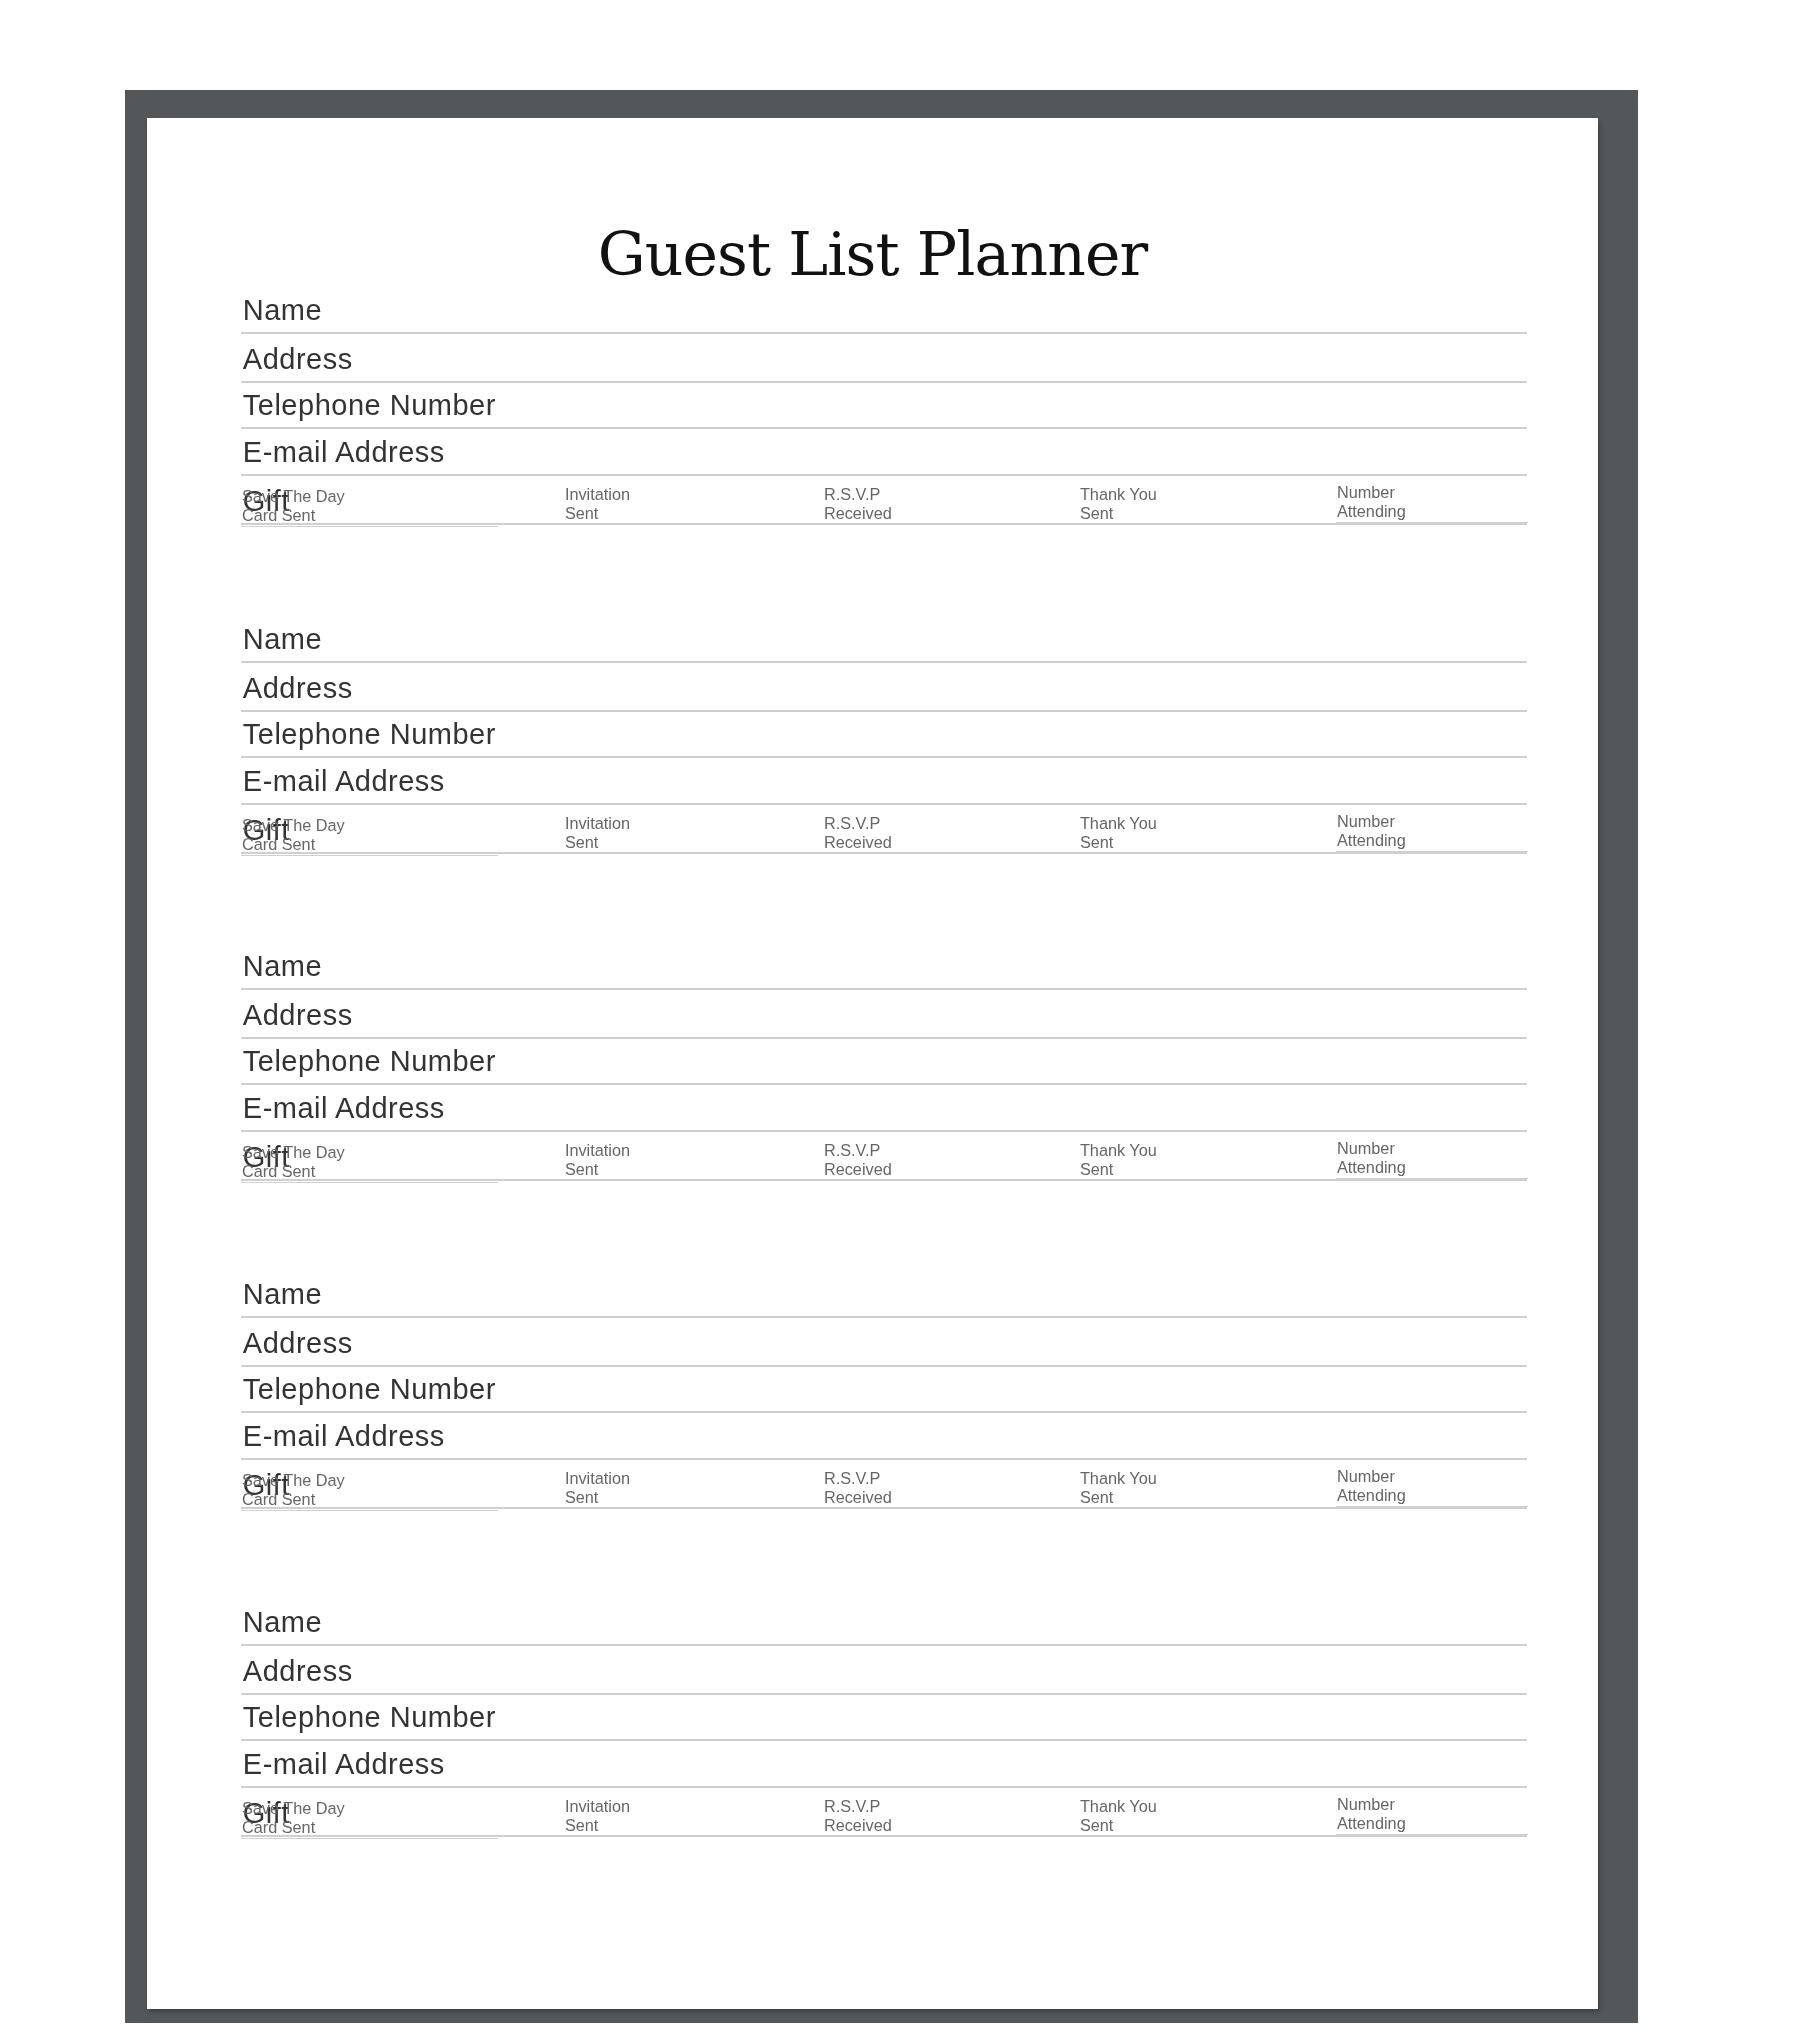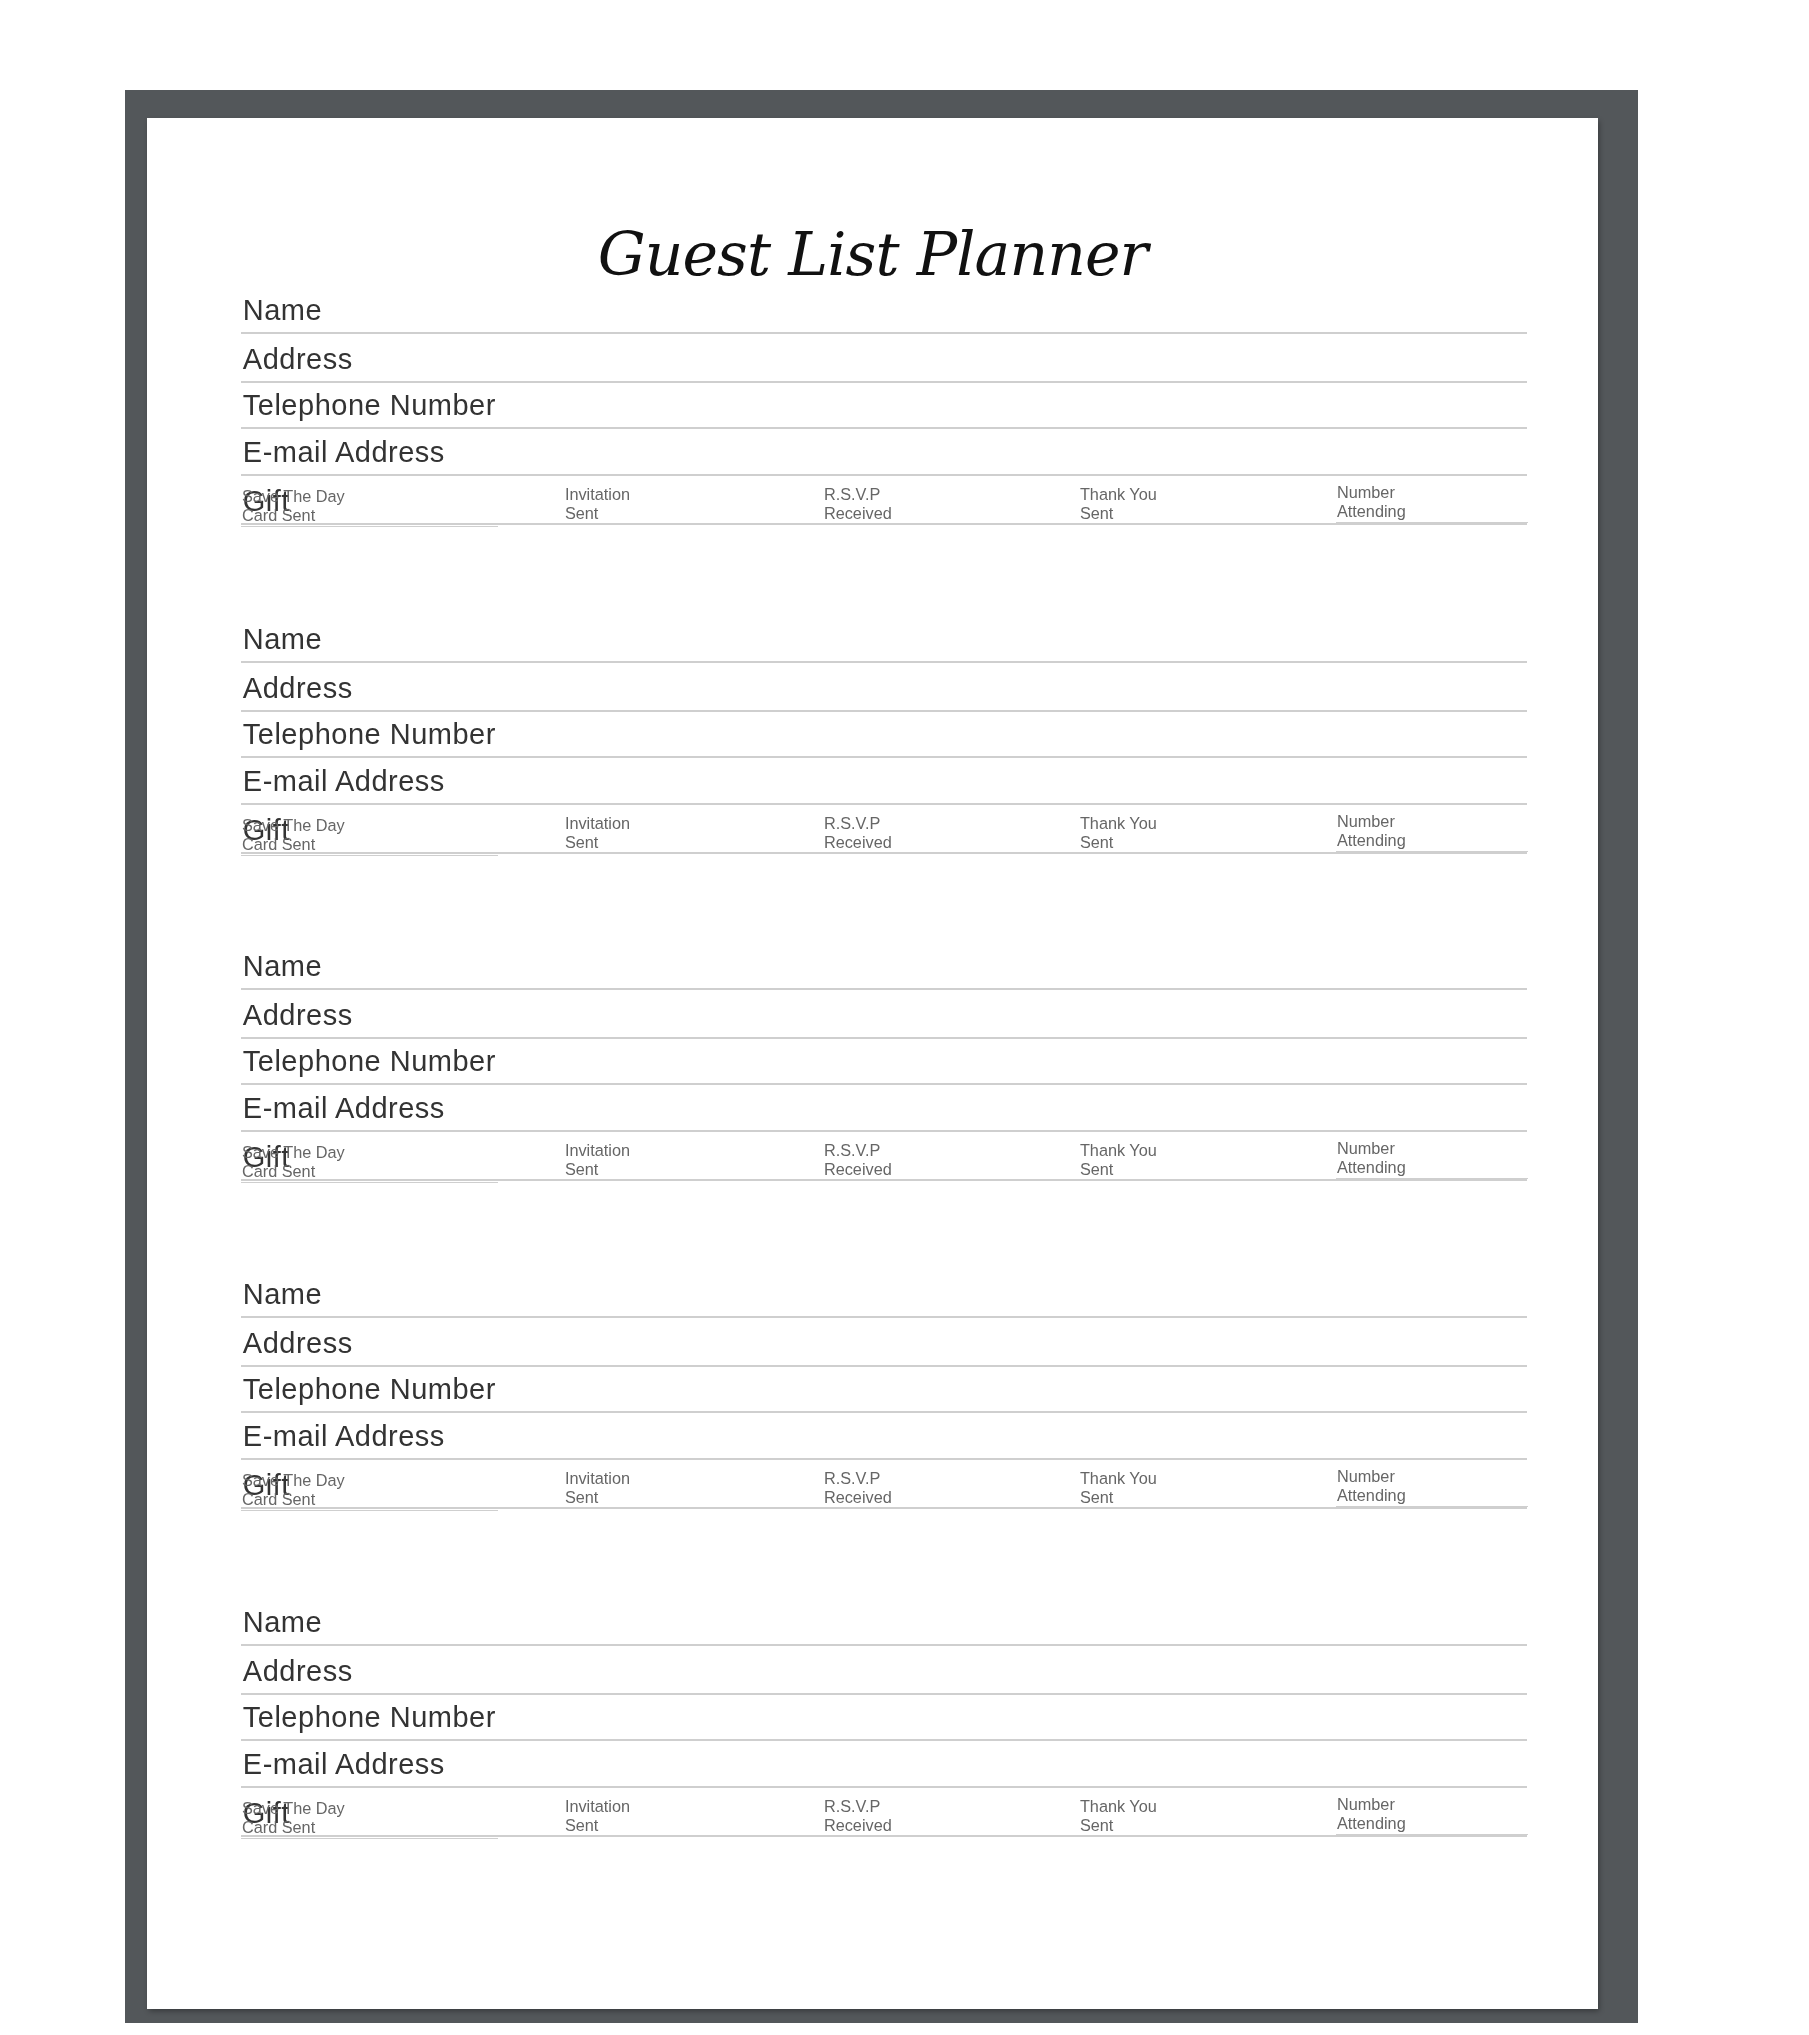--- a/index.html
+++ b/index.html
@@ -14,21 +14,20 @@
   }
   .page {
     position: absolute; left: 147px; top: 118px; width: 1451px; height: 1891px;
     background: #ffffff;
     box-shadow: 1.8px 2.7px 5.4px rgba(0,0,0,0.35);
   }
   .title {
     position: absolute; left: 0; width: 100%; top: 101px;
     text-align: center;
     font-family: "DejaVu Serif", "Liberation Serif", serif;
-    font-style: italic;
     font-size: 60px;
     color: #111111;
     letter-spacing: -0.9px;
   }
   .section { position: absolute; left: 94px; width: 1286px; }
   .field {
     position: absolute; left: 0; width: 1286px;
     border-bottom: 2.7px solid #cfcfcf;
     height: 45px;
   }

